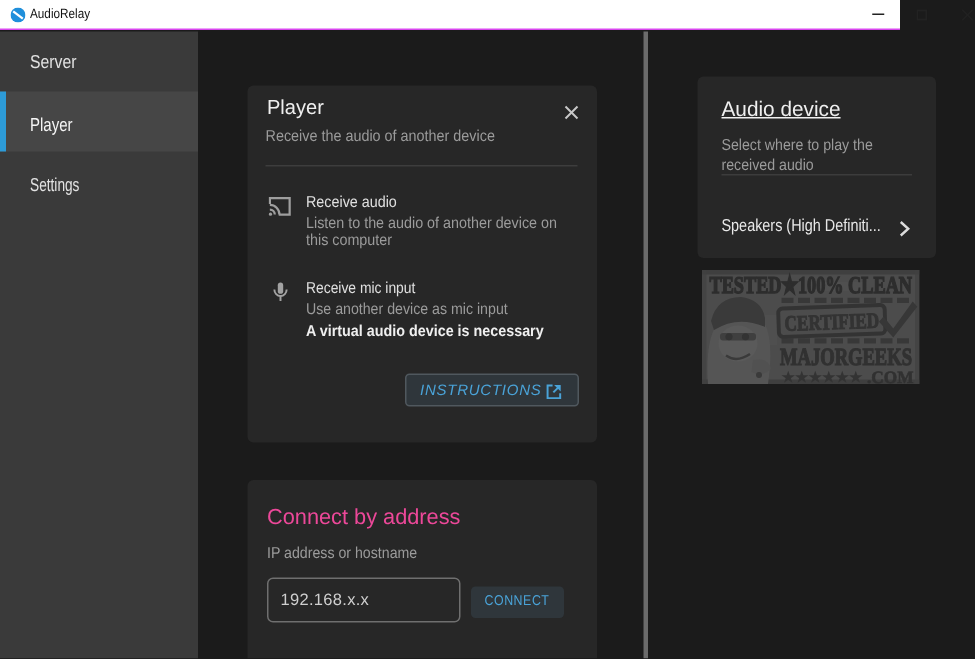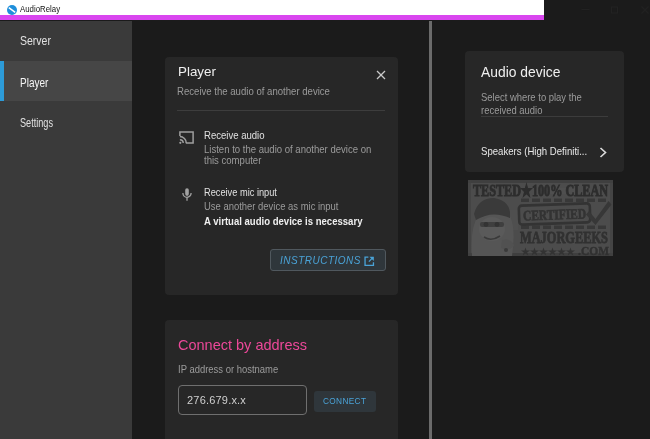--- a/index.html
+++ b/index.html
@@ -4,21 +4,21 @@
 <style>
   * { margin:0; padding:0; box-sizing:border-box; }
   html,body { width:650px; height:439px; overflow:hidden; }
   body { background:#1b1b1b; font-family:"Liberation Sans", sans-serif; position:relative; }
   .abs { position:absolute; }
   .t { position:absolute; transform-origin:0 0; white-space:nowrap; }
 </style>
 </head>
 <body>
 
-<div class="abs" style="left:0;top:0;width:544px;height:20px;background:#ffffff;border-bottom:5px solid #d946ef;">
+<div class="abs" style="left:0;top:0;width:600px;height:20px;background:#ffffff;border-bottom:1px solid #d946ef;">
   <svg class="abs" style="left:7px;top:4.5px;" width="10" height="10" viewBox="0 0 10 10">
     <circle cx="5" cy="5" r="5" fill="#1f8fdb"></circle>
     <line x1="1.8" y1="2.6" x2="8.2" y2="7.4" stroke="#fff" stroke-width="1.5"></line>
   </svg>
   <div class="t" style="left:20px;top:4.2px;font-size:9px;color:#111;transform:scaleX(0.87);">AudioRelay</div>
   <svg class="abs" style="left:581px;top:0;" width="10" height="20" viewBox="0 0 10 20">
     <line x1="0.5" y1="9.5" x2="8.5" y2="9.5" stroke="#222" stroke-width="1.1"></line>
   </svg>
   <svg class="abs" style="left:611px;top:0;" width="10" height="20" viewBox="0 0 10 20">
     <rect x="0.5" y="7" width="6" height="6" fill="none" stroke="#222" stroke-width="1.1"></rect>
@@ -69,26 +69,26 @@
 <svg class="abs" style="left:364px;top:255.5px;" width="10.5" height="10.5" viewBox="0 0 12 12">
   <path d="M5 1.2 L1.2 1.2 L1.2 10.8 L10.8 10.8 L10.8 7" fill="none" stroke="#4aa3d8" stroke-width="1.5"></path>
   <path d="M6.2 0.8 L11.2 0.8 L11.2 5.8 Z" fill="#4aa3d8"></path>
   <line x1="10.4" y1="1.6" x2="5.6" y2="6.4" stroke="#4aa3d8" stroke-width="1.5"></line>
 </svg>
 
 <div class="abs" style="left:165px;top:320px;width:233px;height:119px;background:#272727;border-radius:4px 4px 0 0;"></div>
 <div class="t" style="left:178px;top:336.8px;font-size:14.5px;color:#ec4899;">Connect by address</div>
 <div class="t" style="left:178px;top:363px;font-size:10.5px;color:#9b9b9b;transform:scaleX(0.90);">IP address or hostname</div>
 <div class="abs" style="left:178px;top:385px;width:129px;height:30px;border:1px solid #6f6f6f;border-radius:4px;"></div>
-<div class="t" style="left:187px;top:394px;font-size:11px;letter-spacing:0.2px;color:#cfcfcf;">276.679.x.x</div>
+<div class="t" style="left:187px;top:394px;font-size:11px;letter-spacing:0.2px;color:#cfcfcf;">192.168.x.x</div>
 <div class="abs" style="left:314px;top:391px;width:62px;height:21px;background:#2f363b;border-radius:3px;"></div>
 <div class="t" style="left:322.5px;top:394.5px;font-size:9.5px;letter-spacing:0.4px;color:#4aa3d8;transform:scaleX(0.87);">CONNECT</div>
 
 <div class="abs" style="left:465px;top:51px;width:159px;height:121px;background:#272727;border-radius:4px;"></div>
-<div class="t" style="left:481px;top:64px;font-size:14px;color:#efefef;transform:scaleX(0.99);">Audio device</div>
+<div class="t" style="left:481px;top:64px;font-size:14px;color:#efefef;transform:scaleX(0.99);text-decoration:underline;">Audio device</div>
 <div class="t" style="left:481px;top:91px;font-size:10.5px;line-height:13px;color:#9b9b9b;transform:scaleX(0.90);">Select where to play the<br>received audio</div>
 <div class="abs" style="left:481px;top:116px;width:127px;height:1px;background:#3c3c3c;"></div>
 <div class="t" style="left:481px;top:145px;font-size:11.5px;color:#e8e8e8;transform:scaleX(0.835);">Speakers (High Definiti...</div>
 <svg class="abs" style="left:599px;top:147px;" width="8" height="11" viewBox="0 0 8 11">
   <path d="M1.5 1 L6.5 5.5 L1.5 10" fill="none" stroke="#dcdcdc" stroke-width="1.6"></path>
 </svg>
 
 <svg class="abs" style="left:468px;top:180px;" width="145" height="76" viewBox="0 0 145 76">
   <rect x="0" y="0" width="145" height="76" fill="#4c4c4c"></rect>
   <rect x="0" y="0" width="145" height="3" fill="#3c3c3c" opacity="0.8"></rect>

